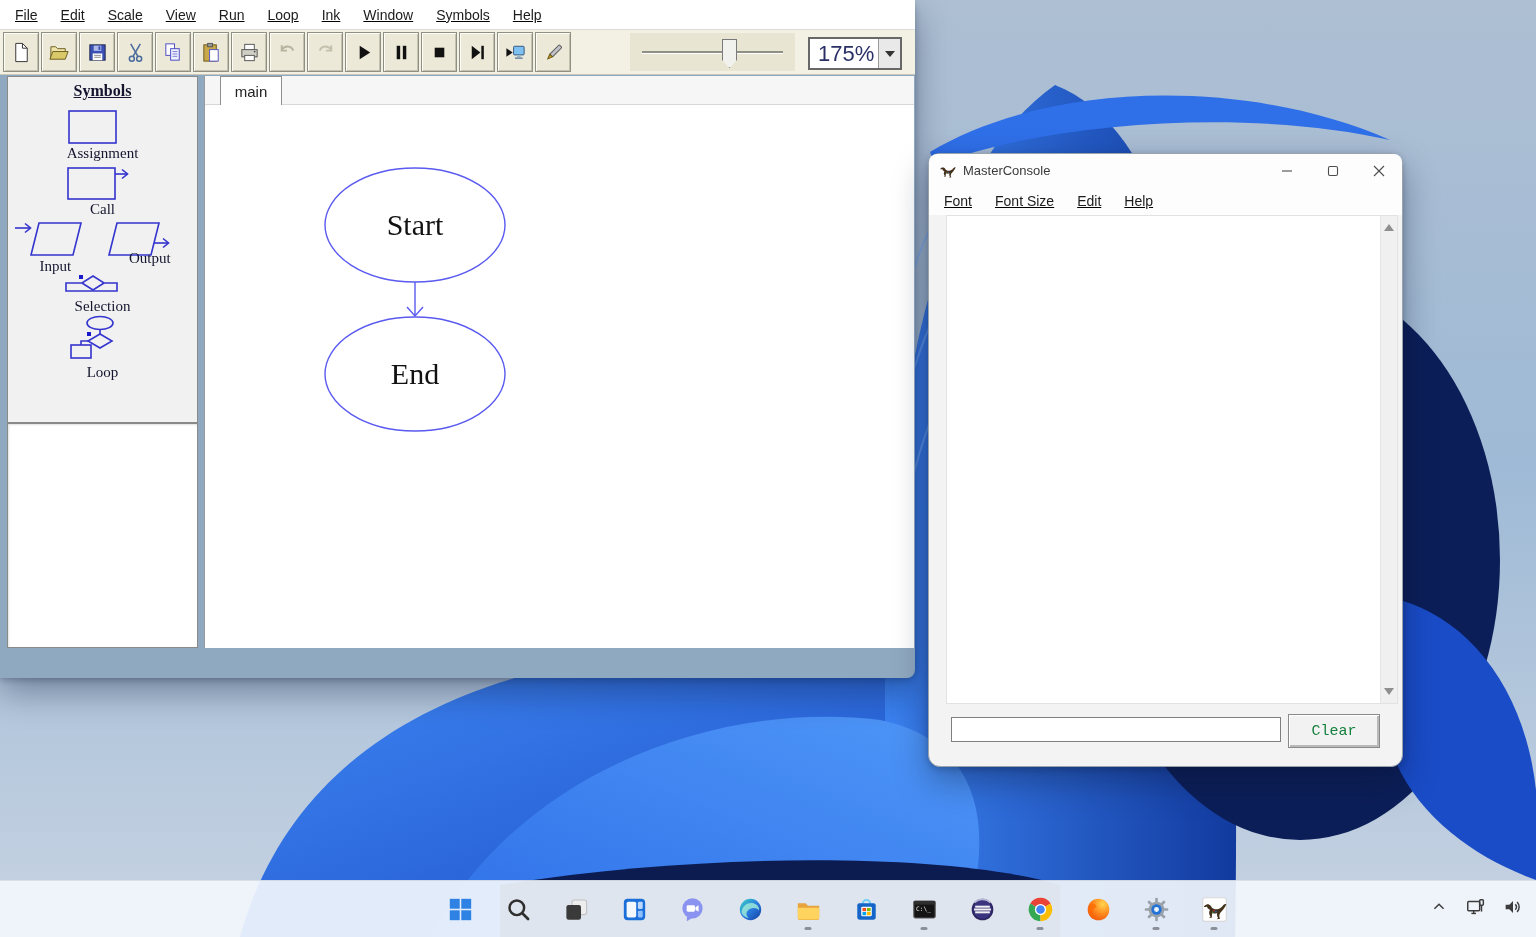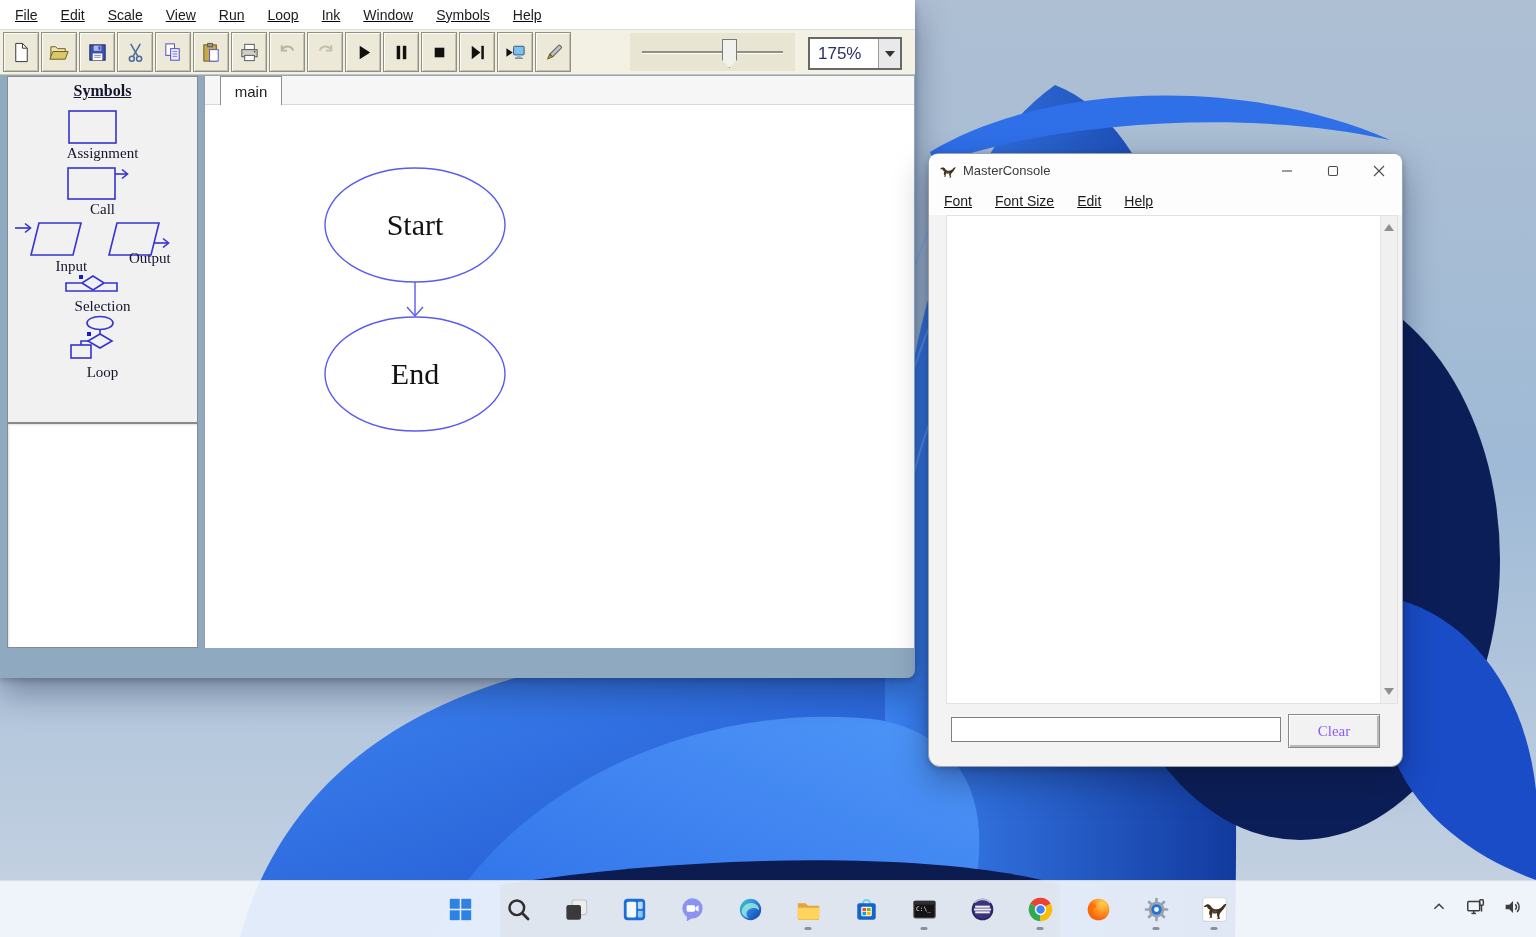--- a/index.html
+++ b/index.html
@@ -20,21 +20,21 @@
   #raptor-win .titlebar{border-radius:0 8px 0 0;}
   .r-toolbar{position:relative;height:44px;background:#f3f0e4;border-bottom:1px solid #c9c6b8;display:flex;align-items:center;padding-left:3px;}
   .tbtn{width:34px;height:38px;margin-right:2px;background:#ece9d8;border:1px solid #8f8f83;
     box-shadow:inset 1px 1px 0 #fdfdf6,inset -1px -1px 0 #c4c1ae;display:flex;align-items:center;justify-content:center;}
   .tbtn svg{width:23px;height:23px;}
   .slider-panel{position:absolute;left:630px;top:3px;width:165px;height:38px;background:#e9e5d3;}
   .slider-track{position:absolute;left:12px;right:12px;top:18px;height:2px;background:#8f8f85;border-bottom:1px solid #fff;}
   .slider-thumb{position:absolute;left:92px;top:6px;width:13px;height:27px;background:#f1f1ee;border:1px solid #7a7a7a;
     clip-path:polygon(0 0,100% 0,100% 72%,50% 100%,0 72%);}
   .zoom-combo{position:absolute;left:808px;top:7px;width:90px;height:29px;background:#fff;border:2px solid #686868;display:flex;}
-  .zoom-value{flex:1;display:flex;align-items:center;padding-left:8px;font-size:17px;color:#2a2f66;}
+  .zoom-value{flex:1;display:flex;align-items:center;padding-left:8px;font-size:22px;color:#2a2f66;}
   .zoom-drop{width:21px;background:#e9e9e9;border-left:1px solid #9a9a9a;display:flex;align-items:center;justify-content:center;}
   .tri-down{width:0;height:0;border-left:5px solid transparent;border-right:5px solid transparent;border-top:6px solid #333;}
   .r-body{position:relative;height:574px;background:#8fa9c0;padding-left:16px;}
   .symbols-panel{position:absolute;left:7px;top:1px;width:189px;height:345px;background:#f1f1f1;border:1px solid #8a8a8a;}
   .symbols-title{position:absolute;top:5px;width:100%;text-align:center;font-family:"Liberation Serif",serif;
     font-weight:bold;text-decoration:underline;font-size:16px;color:#14142e;}
   .sym-label{position:absolute;width:100%;text-align:center;font-family:"Liberation Serif",serif;font-size:15px;color:#14142e;}
   .sym-label.half{width:50%;}
   .notes-panel{position:absolute;left:7px;top:348px;width:189px;height:223px;background:#fff;border:1px solid #8a8a8a;box-shadow:inset 1px 1px 2px rgba(0,0,0,.12);}
   .canvas{position:absolute;left:204px;top:1px;width:709px;height:572px;background:#fff;border-left:1px solid #9a9a9a;}
@@ -45,22 +45,22 @@
   
   #console-win{left:928px;top:153px;width:473px;height:612px;border-radius:12px;background:#f3f3f3;border:1px solid #9aa2ab;}
   #console-win .titlebar{border-radius:8px 8px 0 0;height:33px;background:#fdfdfd;}
   #console-win .menubar{background:#fdfdfd;border-bottom:none;height:28px;}
   .console-output{position:absolute;left:17px;top:61px;width:450px;height:487px;background:#fff;border:1px solid #e2e2e2;}
   .c-scroll{position:absolute;right:0;top:0;width:16px;height:100%;background:#f0f0f0;border-left:1px solid #e4e4e4;}
   .c-up{position:absolute;top:8px;left:3px;width:0;height:0;border-left:5px solid transparent;border-right:5px solid transparent;border-bottom:7px solid #8f8f8f;}
   .c-down{position:absolute;bottom:8px;left:3px;width:0;height:0;border-left:5px solid transparent;border-right:5px solid transparent;border-top:7px solid #8f8f8f;}
   .console-input{position:absolute;left:22px;top:563px;width:320px;height:23px;border:1px solid #7f7f7f;background:#fff;font-size:14px;padding:0 4px;outline:none;}
   .clear-btn{position:absolute;left:359px;top:560px;width:90px;height:32px;background:#f2f2f2;border:1px solid #8a8a8a;
-    box-shadow:inset 1px 1px 0 #fff,inset -2px -2px 0 #b9b9b9;font-size:15px;color:#8b5cf6;
-    display:flex;align-items:center;justify-content:center;font-family:Liberation Serif, serif;}
+    box-shadow:inset 1px 1px 0 #fff,inset -2px -2px 0 #b9b9b9;font-size:15px;color:#15803d;
+    display:flex;align-items:center;justify-content:center;font-family:Liberation Mono, monospace;}
   
   .flow-text{font-family:"Liberation Serif",serif;font-size:30px;fill:#111;}
   
   #taskbar{position:absolute;left:0;bottom:0;width:1536px;height:56px;background:rgba(242,246,252,.92);
     border-top:1px solid rgba(120,130,150,.18);z-index:5;}
   .tb-center{position:absolute;left:440px;top:0;height:56px;display:flex;gap:18px;align-items:center;}
   .tb-cell{position:relative;width:40px;height:46px;display:flex;align-items:center;justify-content:center;}
   .tb-cell svg{width:27px;height:27px;}
   .run-dot{position:absolute;bottom:2px;left:50%;transform:translateX(-50%);width:7px;height:3px;border-radius:2px;background:#8a8f99;}
   .tb-tray{position:absolute;right:12px;top:0;height:56px;display:flex;gap:15px;align-items:center;}
@@ -277,21 +277,21 @@
             <polygon points="92,257 104,264 92,271 80,264"></polygon>
             <polyline points="80,264 73,264 73,268"></polyline>
             <rect x="63" y="268" width="20" height="13"></rect>
           </g>
         </g>
         <rect x="71" y="198" width="4" height="4" fill="#1a1acc"></rect>
         <rect x="79" y="255" width="4" height="4" fill="#1a1acc"></rect>
       </svg>
       <div class="sym-label" style="top:68px">Assignment</div>
       <div class="sym-label" style="top:124px">Call</div>
-      <div class="sym-label half" style="top:181px;left:16px">Input</div>
+      <div class="sym-label half" style="top:181px;left:0">Input</div>
       <div class="sym-label half" style="top:173px;left:50%">Output</div>
       <div class="sym-label" style="top:221px">Selection</div>
       <div class="sym-label" style="top:287px">Loop</div>
     </div>
     <div class="notes-panel"></div>
     <div class="canvas">
       <div class="tab-row">
         <div class="tab">
             <span>main</span>
           </div>

